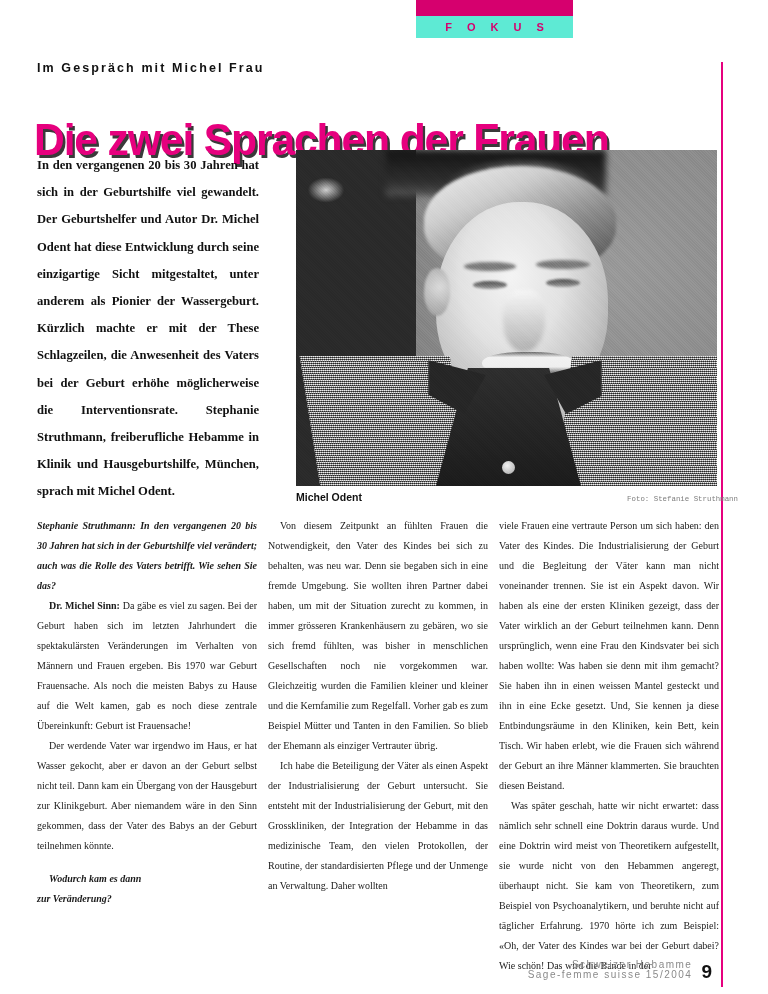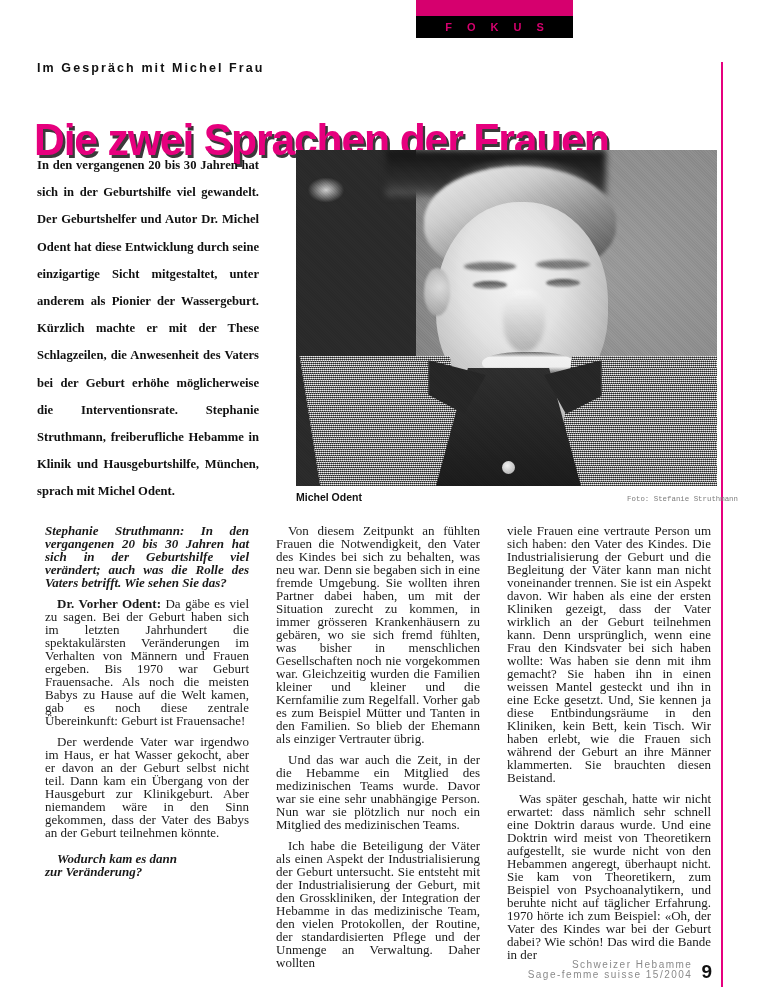--- a/index.html
+++ b/index.html
@@ -22,21 +22,21 @@
     left: 416px;
     top: 0px;
     width: 157px;
   }
   .fokus-bar {
     height: 16px;
     background: #d6006e;
   }
   .fokus-strip {
     height: 22px;
-    background: #000000;
+    background: #5eead4;
     display: flex;
     align-items: center;
     justify-content: center;
   }
   .fokus-label {
     font-family: "Liberation Sans", sans-serif;
     font-weight: bold;
     font-size: 11px;
     letter-spacing: 6px;
     color: #d6006e;
@@ -281,24 +281,24 @@
   .cols {
     position: absolute;
     left: 37px;
     top: 516px;
     width: 683px;
     display: flex;
     gap: 11px;
   }
   .col { width: 220px; }
   .col p {
-    margin: 8px;
+    margin: 0;
     font-family: "Liberation Serif", serif;
-    font-size: 13px;
-    line-height: 13px;
+    font-size: 10px;
+    line-height: 20px;
     text-align: justify;
     text-indent: 12px;
     color: #1a1a1a;
     hyphens: manual;
   }
   .col p.noindent { text-indent: 0; }
   .q {
     margin: 0;
     font-family: "Liberation Sans", sans-serif;
     font-style: italic;
@@ -385,29 +385,28 @@
   <figcaption class="caption-row">
     <span class="caption-name">Michel Odent</span>
     <span class="caption-credit">Foto: Stefanie Struthmann</span>
   </figcaption>
 </figure>
 
 <div class="cols">
 
   <div class="col">
     <p class="q noindent"><span class="speaker">Stephanie Struthmann:</span><span> In den vergangenen 20 bis 30 Jahren hat sich in der Geburtshilfe viel verändert; auch was die Rolle des Vaters betrifft. Wie sehen Sie das?</span></p>
-    <p><span class="speaker">Dr. Vorher Odent:</span><span> Da gäbe es viel zu sagen. Bei der Geburt haben sich im letzten Jahrhundert die spektakulärsten Veränderungen im Verhalten von Männern und Frauen ergeben. Bis 1970 war Geburt Frauensache. Als noch die meisten Babys zu Hause auf die Welt kamen, gab es noch diese zentrale Übereinkunft: Geburt ist Frauensache!</span></p>
+    <p><span class="speaker">Dr. Michel Sinn:</span><span> Da gäbe es viel zu sagen. Bei der Geburt haben sich im letzten Jahrhundert die spektakulärsten Veränderungen im Verhalten von Männern und Frauen ergeben. Bis 1970 war Geburt Frauensache. Als noch die meisten Babys zu Hause auf die Welt kamen, gab es noch diese zentrale Übereinkunft: Geburt ist Frauensache!</span></p>
     <p>Der werdende Vater war irgendwo im Haus, er hat Wasser gekocht, aber er davon an der Geburt selbst nicht teil. Dann kam ein Übergang von der Hausgeburt zur Klinikgeburt. Aber niemandem wäre in den Sinn gekommen, dass der Vater des Babys an der Geburt teilnehmen könnte.</p>
     <p class="q spaced" style="white-space:pre-line;">Wodurch kam es dann
 zur Veränderung?</p>
   </div>
 
   <div class="col">
     <p>Von diesem Zeitpunkt an fühlten Frauen die Notwendigkeit, den Vater des Kindes bei sich zu behalten, was neu war. Denn sie begaben sich in eine fremde Umgebung. Sie wollten ihren Partner dabei haben, um mit der Situation zurecht zu kommen, in immer grösseren Krankenhäusern zu gebären, wo sie sich fremd fühlten, was bisher in menschlichen Gesellschaften noch nie vorgekommen war. Gleichzeitig wurden die Familien kleiner und kleiner und die Kernfamilie zum Regelfall. Vorher gab es zum Beispiel Mütter und Tanten in den Familien. So blieb der Ehemann als einziger Vertrauter übrig.</p>
-    <p>Und das war auch die Zeit, in der die Hebamme ein Mitglied des medizinischen Teams wurde. Davor war sie eine sehr unabhängige Person. Nun war sie plötzlich nur noch ein Mitglied des medizinischen Teams.</p>
     <p>Ich habe die Beteiligung der Väter als einen Aspekt der Industrialisierung der Geburt untersucht. Sie entsteht mit der Industrialisierung der Geburt, mit den Grosskliniken, der Integration der Hebamme in das medizinische Team, den vielen Protokollen, der Routine, der standardisierten Pflege und der Unmenge an Verwaltung. Daher wollten</p>
   </div>
 
   <div class="col">
     <p class="noindent">viele Frauen eine vertraute Person um sich haben: den Vater des Kindes. Die Industrialisierung der Geburt und die Begleitung der Väter kann man nicht voneinander trennen. Sie ist ein Aspekt davon. Wir haben als eine der ersten Kliniken gezeigt, dass der Vater wirklich an der Geburt teilnehmen kann. Denn ursprünglich, wenn eine Frau den Kindsvater bei sich haben wollte: Was haben sie denn mit ihm gemacht? Sie haben ihn in einen weissen Mantel gesteckt und ihn in eine Ecke gesetzt. Und, Sie kennen ja diese Entbindungsräume in den Kliniken, kein Bett, kein Tisch. Wir haben erlebt, wie die Frauen sich während der Geburt an ihre Männer klammerten. Sie brauchten diesen Beistand.</p>
     <p>Was später geschah, hatte wir nicht erwartet: dass nämlich sehr schnell eine Doktrin daraus wurde. Und eine Doktrin wird meist von Theoretikern aufgestellt, sie wurde nicht von den Hebammen angeregt, überhaupt nicht. Sie kam von Theoretikern, zum Beispiel von Psychoanalytikern, und beruhte nicht auf täglicher Erfahrung. 1970 hörte ich zum Beispiel: «Oh, der Vater des Kindes war bei der Geburt dabei? Wie schön! Das wird die Bande in der</p>
   </div>
 
 </div>
 

